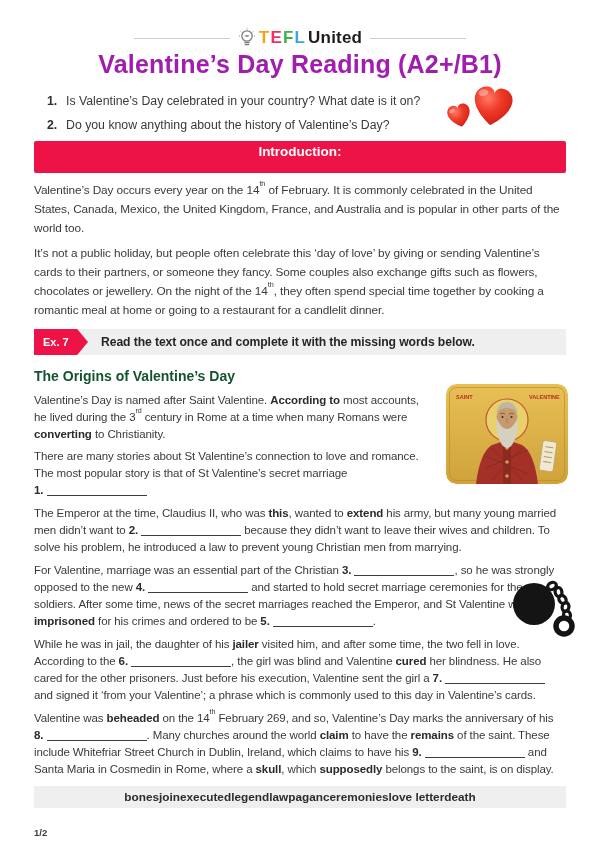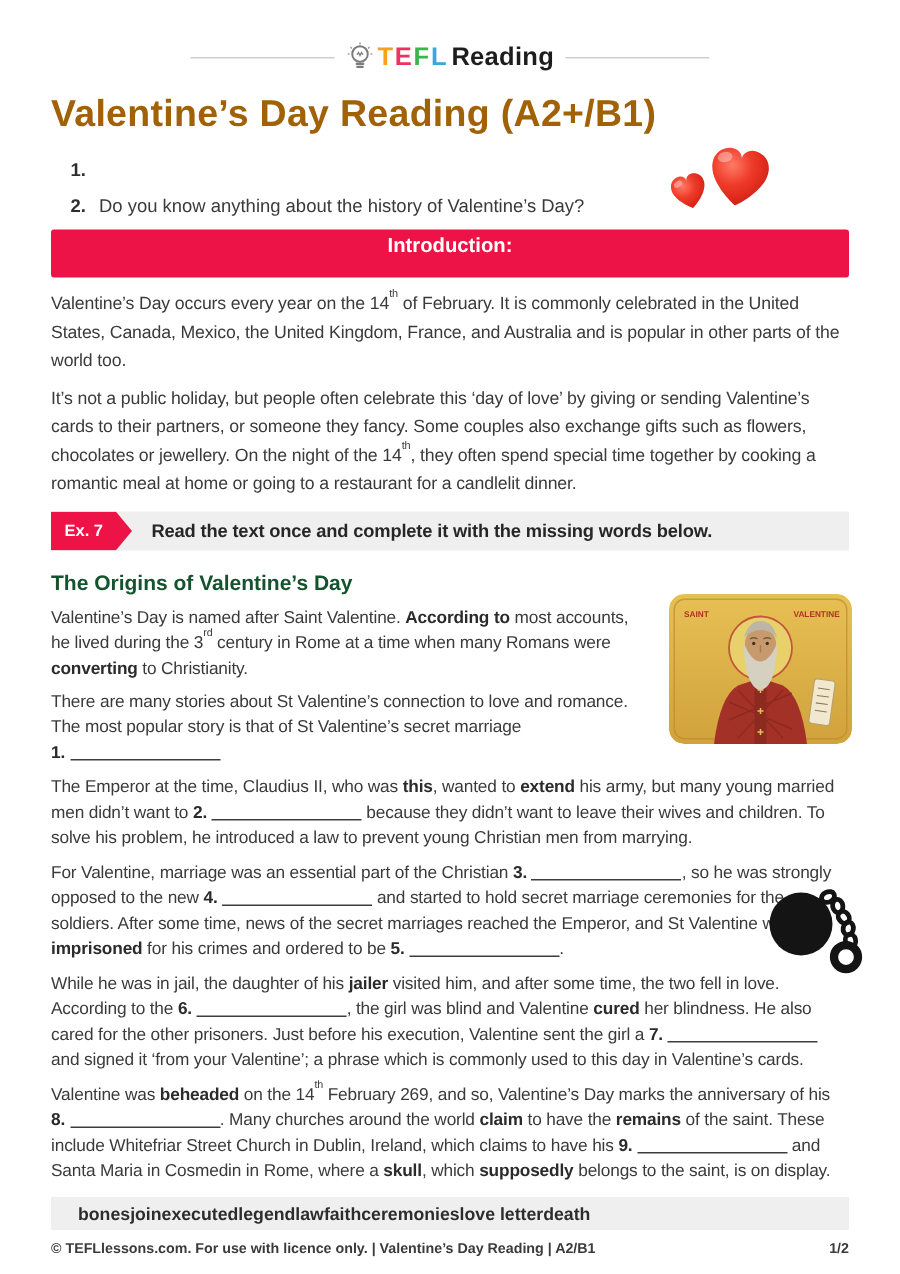--- a/index.html
+++ b/index.html
@@ -12,21 +12,21 @@
   .content{padding:0 34px;}
 
   
   .header-row{display:flex;align-items:center;justify-content:center;gap:8px;padding-top:27px;height:22px;}
   .rule{flex:0 0 96px;height:1px;background:#CFCFCF;}
   .logo{display:flex;align-items:center;gap:1px;font-weight:800;font-size:17px;letter-spacing:.2px;}
   .logo .bulb{margin-right:2px;}
   .lt-t{color:var(--t);} .lt-e{color:var(--e);} .lt-f{color:var(--f);} .lt-l{color:var(--l);}
   .lrest{color:#1D1D1D;margin-left:2px;}
 
-  h1{margin:12px 0 0;text-align:left;font-size:25px;line-height:30px;font-weight:800;color:#a16207;letter-spacing:.2px;}
+  h1{margin:0 0 0;text-align:center;font-size:25px;line-height:30px;font-weight:800;color:#a21caf;letter-spacing:.2px;}
 
   
   .ex-bar{position:relative;margin-top:12px;height:26px;background:var(--bar);display:flex;align-items:center;}
   .ex-bar.ex2{margin-top:9px;}
   .ex-tag{flex:none;height:26px;width:54px;background:var(--accent);color:#fff;font-weight:700;font-size:11px;
           display:flex;align-items:center;padding-left:9px;box-sizing:border-box;
           clip-path:polygon(0 0,80% 0,100% 50%,80% 100%,0 100%);}
   .ex-text{margin-left:13px;font-weight:700;font-size:12.2px;color:#262626;letter-spacing:-.1px;}
 
   
@@ -54,21 +54,21 @@
 
   .origins-lead{position:relative;margin-top:7px;}
   .origins-lead .read-p{padding-right:132px;margin-top:0;}
   .origins-lead .read-p + .read-p{margin-top:5px;}
   .saint{position:absolute;top:-8px;right:-2px;border-radius:10px;}
 
   .p4-wrap{position:relative;}
   .ballchain{position:absolute;right:-12px;top:13px;}
 
   
-  .word-bank{margin-top:8px;background:var(--bar);display:flex;justify-content:flex-start;align-items:center;
+  .word-bank{margin-top:8px;background:var(--bar);display:flex;justify-content:center;align-items:center;
              padding:4px 18px;font-weight:700;font-size:11.8px;color:#2C2C2C;}
 
   
   .footer{position:absolute;left:34px;right:34px;bottom:11px;display:flex;justify-content:space-between;
           font-size:9.5px;font-weight:700;color:#3A3A3A;}
 </style>
 </head>
 <body>
 
 <div class="page">
@@ -85,31 +85,32 @@
           <line x1="9" y1="0.4" x2="9" y2="1.6" stroke="#9A9A9A" stroke-width="1"></line>
           <line x1="2.6" y1="3.4" x2="3.6" y2="4.2" stroke="#9A9A9A" stroke-width="1"></line>
           <line x1="15.4" y1="3.4" x2="14.4" y2="4.2" stroke="#9A9A9A" stroke-width="1"></line>
           <line x1="0.8" y1="8" x2="2" y2="8" stroke="#9A9A9A" stroke-width="1"></line>
           <line x1="17.2" y1="8" x2="16" y2="8" stroke="#9A9A9A" stroke-width="1"></line>
         </svg>
         <span class="lt-t">T</span>
           <span class="lt-e">E</span>
           <span class="lt-f">F</span>
           <span class="lt-l">L</span>
-        <span class="lrest">Reading</span>
+        <span class="lrest">United</span>
       </span>
       <span class="rule"></span>
     </div>
 
     <h1>Valentine’s Day Reading (A2+/B1)</h1>
 
 
     <div class="questions">
       <div class="q-row">
         <span class="q-num">1.</span>
+        <span class="q-text">Is Valentine’s Day celebrated in your country? What date is it on?</span>
       </div>
       <div class="q-row">
         <span class="q-num">2.</span>
         <span class="q-text">Do you know anything about the history of Valentine’s Day?</span>
       </div>
       <svg class="hearts" width="78" height="58" viewBox="0 0 78 58">
         <defs>
           <radialGradient id="hg" cx="35%" cy="30%" r="80%">
             <stop offset="0%" stop-color="#FF7A66"></stop>
               <stop offset="45%" stop-color="#EE3A28"></stop>
@@ -196,25 +197,24 @@
 
     <p class="body-p read-p">While he was in jail, the daughter of his <b>jailer</b> visited him, and after some time, the two fell in love. According to the <span class="blank-wrap"><b>6.&nbsp;</b><span class="blank-line"></span></span>, the girl was blind and Valentine <b>cured</b> her blindness. He also cared for the other prisoners. Just before his execution, Valentine sent the girl a <span class="blank-wrap"><b>7.&nbsp;</b><span class="blank-line"></span></span> and signed it ‘from your Valentine’; a phrase which is commonly used to this day in Valentine’s cards.</p>
     <p class="body-p read-p">Valentine was <b>beheaded</b> on the 14<sup>th</sup> February 269, and so, Valentine’s Day marks the anniversary of his <span class="blank-wrap"><b>8.&nbsp;</b><span class="blank-line"></span></span>. Many churches around the world <b>claim</b> to have the <b>remains</b> of the saint. These include Whitefriar Street Church in Dublin, Ireland, which claims to have his <span class="blank-wrap"><b>9.&nbsp;</b><span class="blank-line"></span></span> and Santa Maria in Cosmedin in Rome, where a <b>skull</b>, which <b>supposedly</b> belongs to the saint, is on display.</p>
 
     <div class="word-bank">
       <span>bones</span>
       <span>join</span>
       <span>executed</span>
       <span>legend</span>
       <span>law</span>
-      <span>faith</span>
+      <span>pagan</span>
       <span>ceremonies</span>
       <span>love letter</span>
       <span>death</span>
     </div>
 
   </div>
 
   <div class="footer">
-    <span>© TEFLlessons.com. For use with licence only. | Valentine’s Day Reading | A2/B1</span>
     <span>1/2</span>
   </div>
 </div>
 
 </body></html>

